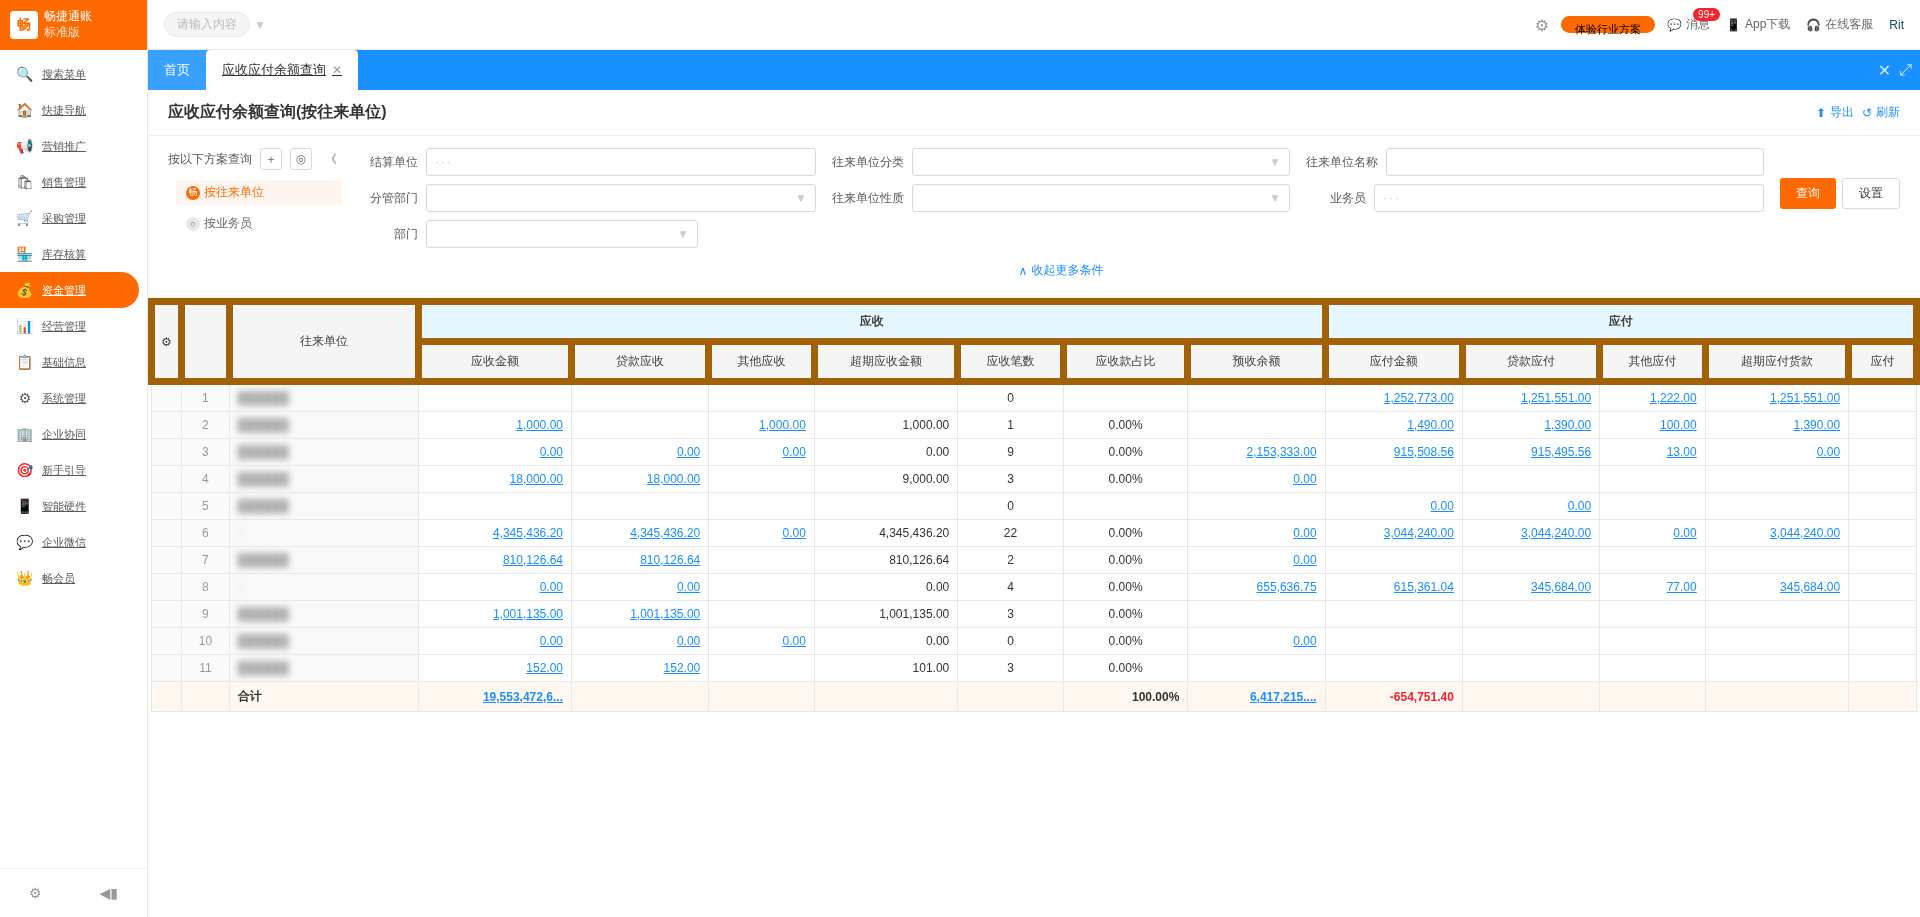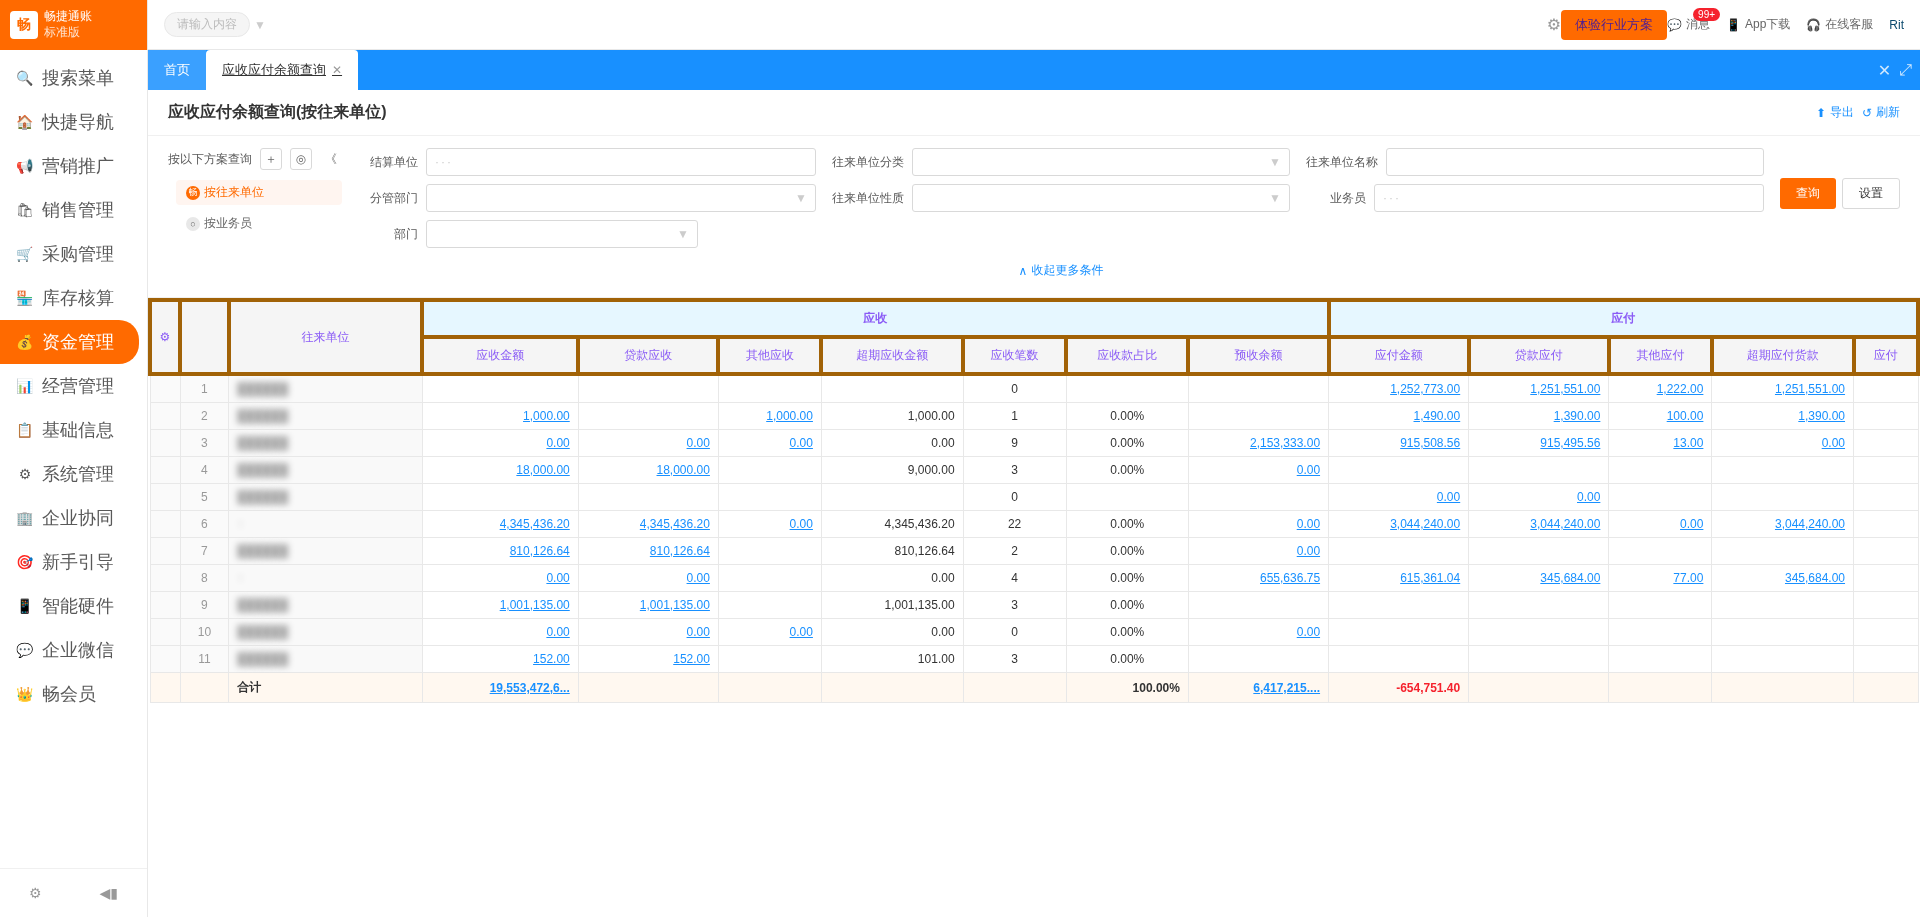--- a/index.html
+++ b/index.html
@@ -18,33 +18,33 @@
     .sidebar-logo-icon span { color: #ff6a00; font-weight: bold; font-size: 14px; }
     .sidebar-logo-text { color: #fff; font-size: 12px; line-height: 1.3; }
     .sidebar-logo-badge { color: #fff; font-size: 12px; opacity: 0.8; }
     .sidebar-nav { flex: 1; overflow-y: auto; padding: 6px 0; }
     .sidebar-item {
       display: flex; align-items: center; padding: 10px 16px; gap: 8px;
       cursor: pointer; color: #595959; transition: background 0.2s;
     }
     .sidebar-item.active { background: #ff6a00; color: #fff; border-radius: 0 20px 20px 0; margin-right: 8px; }
     .sidebar-item-icon { font-size: 14px; width: 18px; text-align: center; }
-    .sidebar-item-label { font-size: 18px; }
+    .sidebar-item-label { font-size: 11px; text-decoration: underline; }
     .sidebar-footer { padding: 10px 0; border-top: 1px solid #f0f0f0; display: flex; justify-content: space-around; align-items: center; }
     .sidebar-footer-btn { color: #999; cursor: pointer; font-size: 14px; padding: 6px; }
 
     
     .header {
       position: fixed; left: 148px; top: 0; right: 0; height: 50px;
       background: #fff; border-bottom: 1px solid #e8e8e8;
-      display: flex; align-items: center; padding: 16px 16px; z-index: 100;
+      display: flex; padding: 16px 16px; gap: 12px; z-index: 100;
     }
     .header-breadcrumb { display: flex; align-items: center; gap: 4px; color: #999; font-size: 12px; flex: 1; }
     .header-settings-icon { color: #999; font-size: 16px; cursor: pointer; }
-    .header-cta { background: #ff6a00; color: #4c1d95; border: none; padding: 6px 14px; border-radius: 4px; cursor: pointer; font-size: 13px; white-space: nowrap; }
+    .header-cta { background: #ff6a00; color: #000000; border: none; padding: 6px 14px; border-radius: 13px; cursor: pointer; font-size: 11px; white-space: nowrap; }
     .header-right { display: flex; align-items: center; gap: 16px; margin-left: auto; }
     .header-msg { display: flex; align-items: center; gap: 4px; cursor: pointer; color: #666; position: relative; }
     .header-badge { background: #f5222d; color: #fff; border-radius: 10px; font-size: 10px; padding: 1px 5px; position: absolute; top: -8px; right: -10px; }
     .header-app { display: flex; align-items: center; gap: 4px; cursor: pointer; color: #666; }
     .header-service { display: flex; align-items: center; gap: 4px; cursor: pointer; color: #666; }
     .header-user { color: #0c4a6e; font-size: 12px; }
 
     
     .tab-bar {
       position: fixed; left: 148px; top: 50px; right: 0; height: 40px;
@@ -103,22 +103,22 @@
 
     
     .action-buttons { display: flex; flex-direction: row; gap: 6px; }
     .btn-query { background: #ff6a00; color: #fff; border: none; padding: 6px 16px; border-radius: 3px; cursor: pointer; font-size: 12px; }
     .btn-settings { background: #fff; color: #333; border: 1px solid #d9d9d9; padding: 6px 16px; border-radius: 3px; cursor: pointer; font-size: 12px; }
 
     
     .table-area { flex: 1; overflow: auto; background: #fff; margin: 0; }
     .data-table { width: 100%; border-collapse: collapse; font-size: 12px; }
     .data-table th {
-      background: #f5f5f5; border: 4px solid #a16207; padding: 8px 6px;
-      text-align: center; font-weight: normal; color: #8b5cf6; white-space: nowrap;
+      background: #f5f5f5; border: 7px solid #a16207; padding: 8px 6px;
+      text-align: center; font-weight: normal; color: #404040; white-space: nowrap;
     }
     .data-table th.group-header { background: #e6f7ff; font-weight: bold; }
     .data-table td {
       border: 1px solid #e8e8e8; padding: 6px 8px; text-align: right;
       color: #333; white-space: nowrap;
     }
     .data-table td.text-center { text-align: center; }
     .data-table td.text-left { text-align: left; }
     .data-table td.link { color: #1890ff; text-decoration: underline; cursor: pointer; }
     .data-table td.row-num { text-align: center; color: #999; background: #fafafa; }

